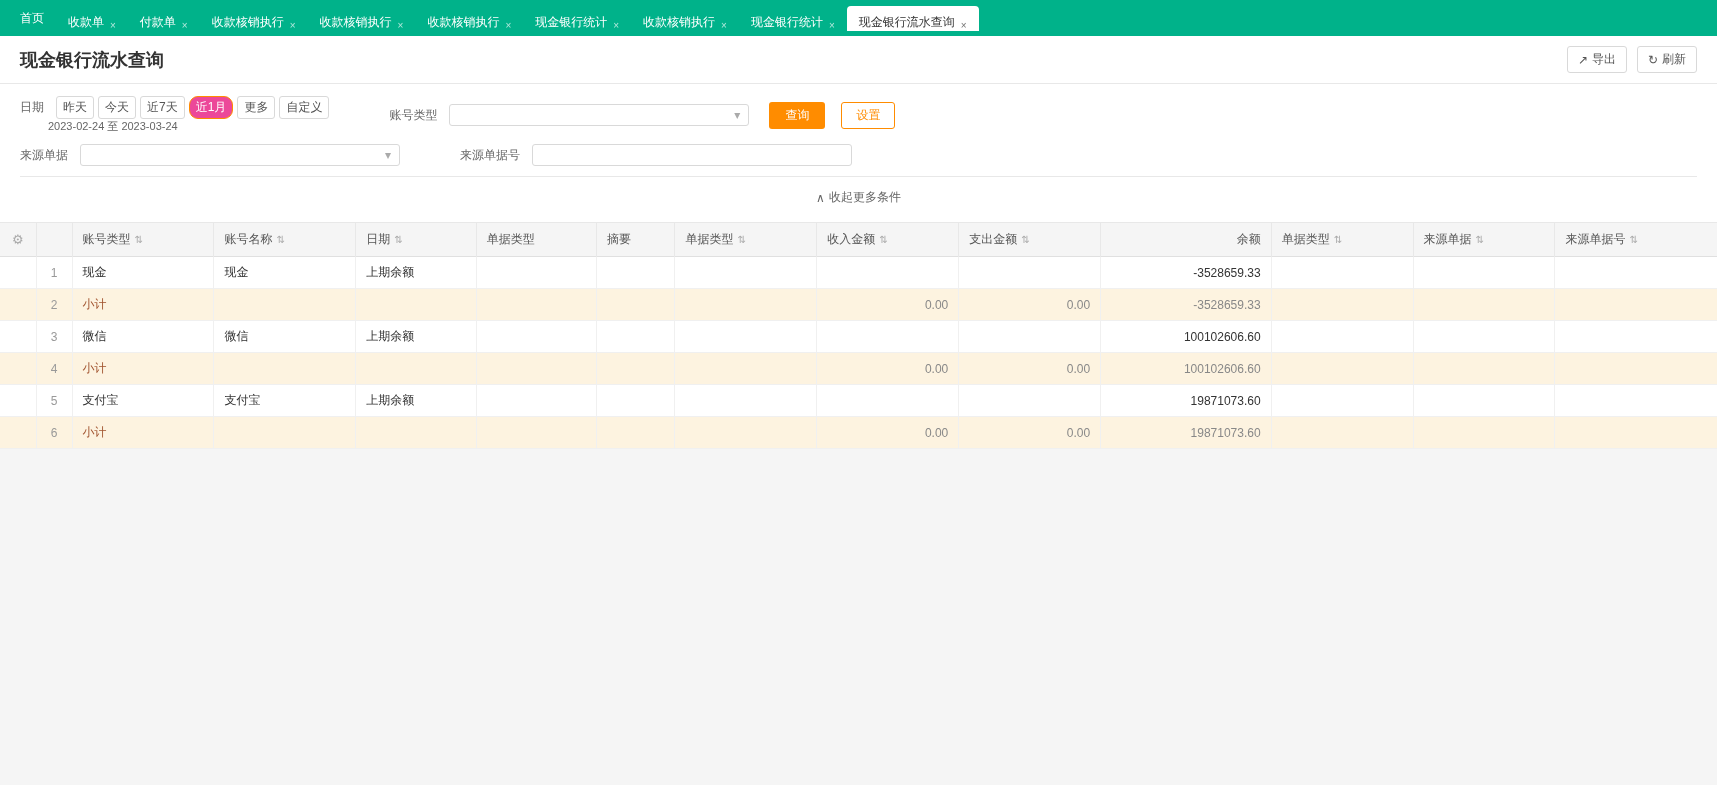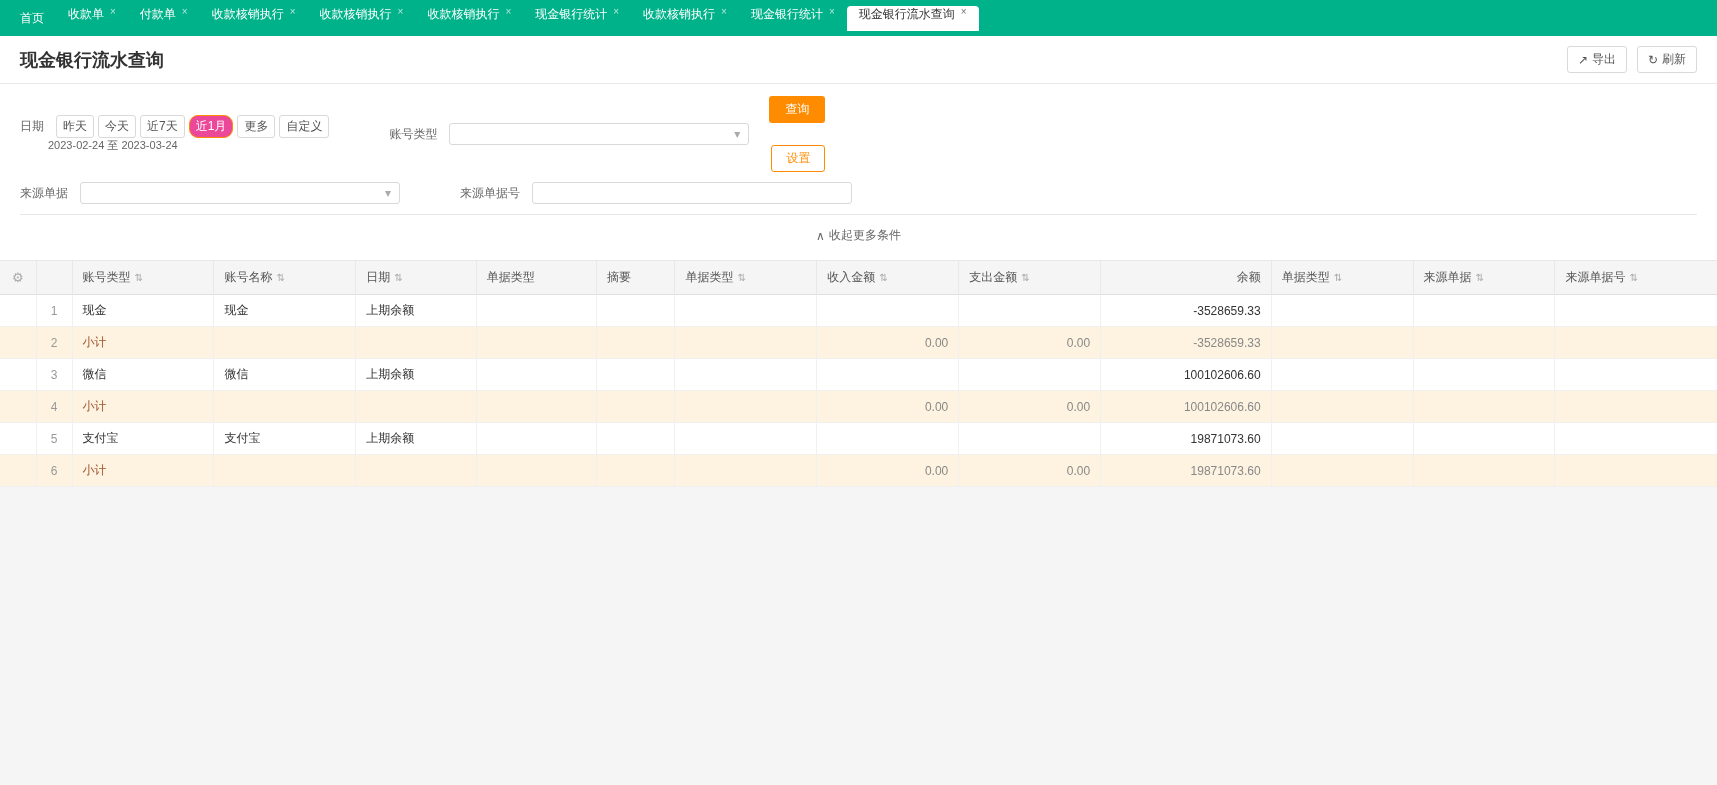--- a/index.html
+++ b/index.html
@@ -9,21 +9,21 @@
     .top-nav {
       display: flex;
       align-items: center;
       background: #00b28a;
       height: 36px;
       padding: 0 0 0 8px;
       overflow: hidden;
     }
     .nav-item {
       display: flex;
-      align-items: flex-start;
+      align-items: flex-end;
       padding: 0 12px;
       height: 25px;
       color: #fff;
       font-size: 12px;
       cursor: pointer;
       white-space: nowrap;
       position: relative;
     }
     .nav-item.active {
       background: #fff;
@@ -314,21 +314,21 @@
 
     <div style="display:flex;align-items:center;gap:6px;margin-left:40px;">
       <span class="filter-label">账号类型</span>
       <div class="filter-select filter-select-wide">
         <span></span>
         <span style="color:#aaa;">▾</span>
       </div>
     </div>
 
 
-    <div style="display:flex;flex-direction:column;gap:22px;align-items:flex-end;justify-content:space-between;">
+    <div style="display:flex;gap:16px;align-items:flex-end;justify-content:space-between;">
       <button class="btn-query">查询</button>
       <button class="btn-settings">设置</button>
     </div>
   </div>
 
   <div class="filter-row">
     <div style="display:flex;align-items:center;gap:6px;">
       <span class="filter-label">来源单据</span>
       <div class="filter-select filter-select-wide" style="min-width:320px;">
         <span></span>

